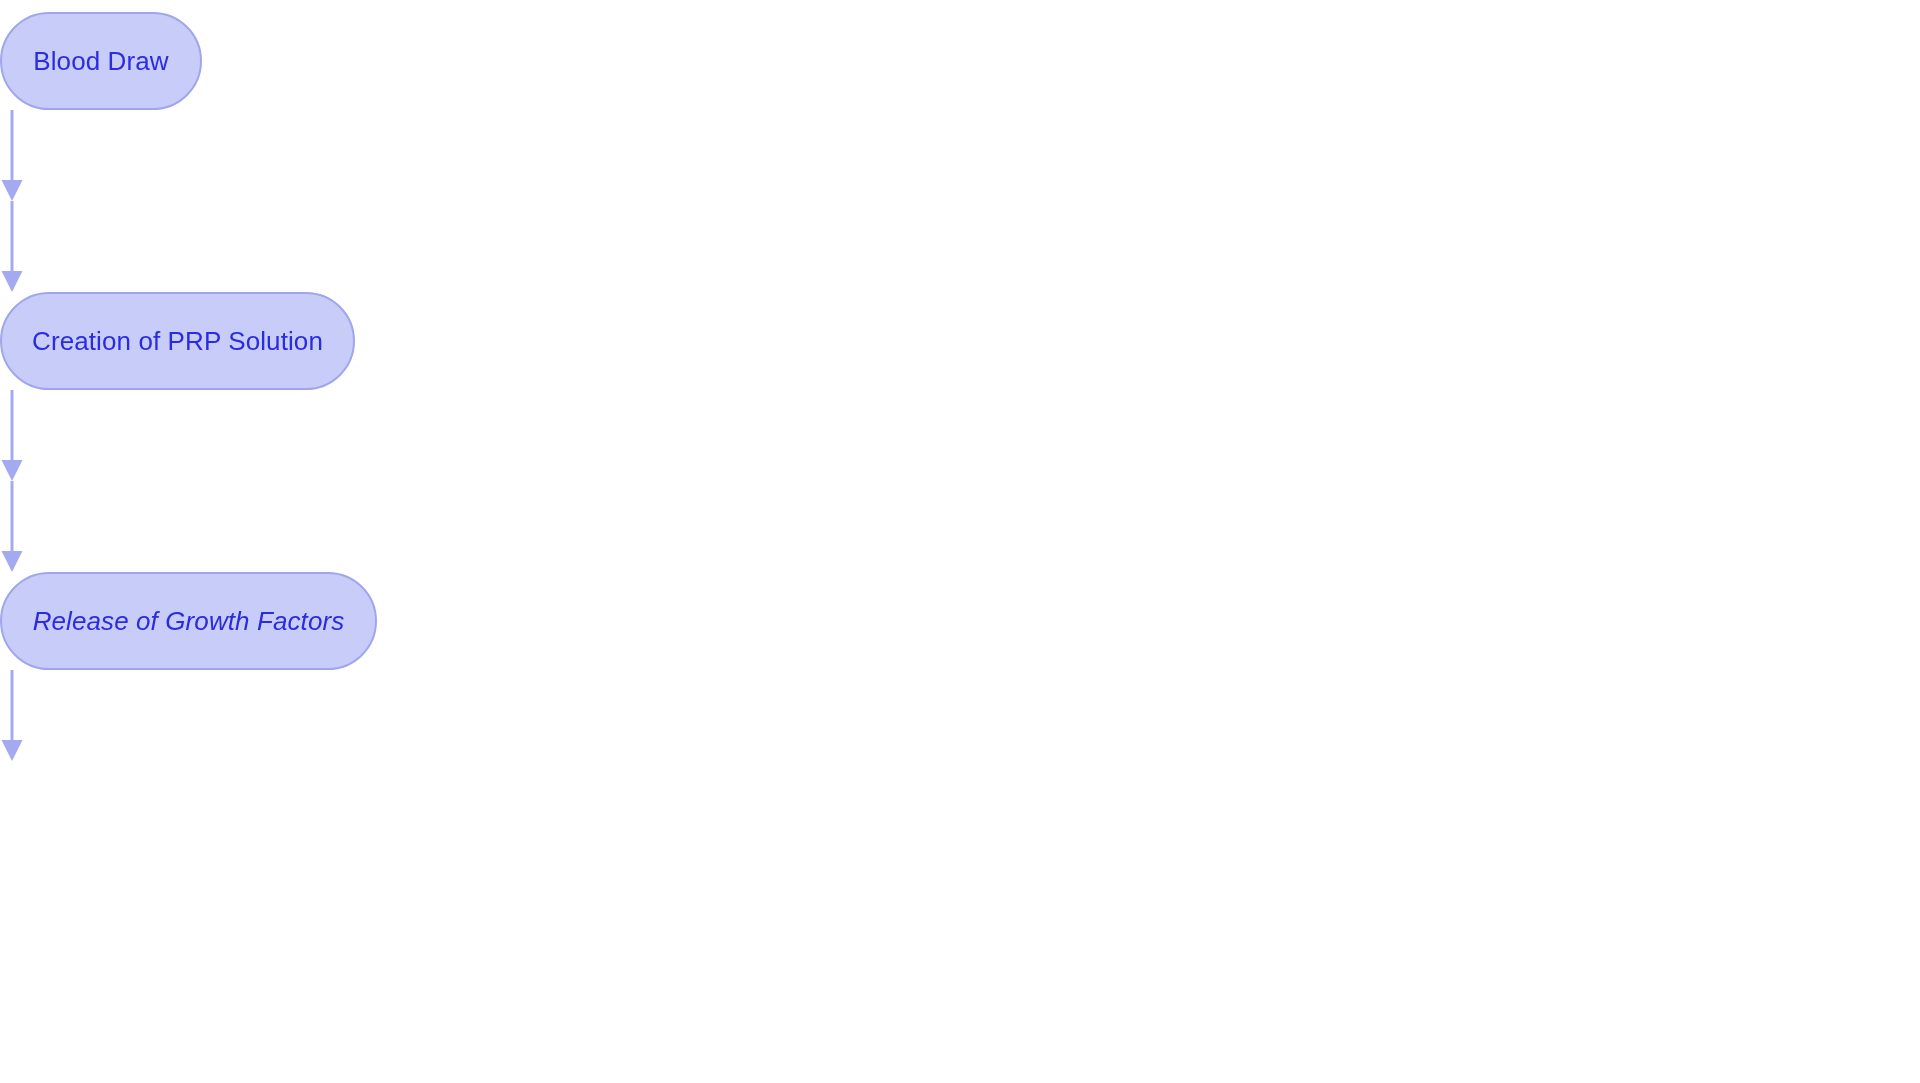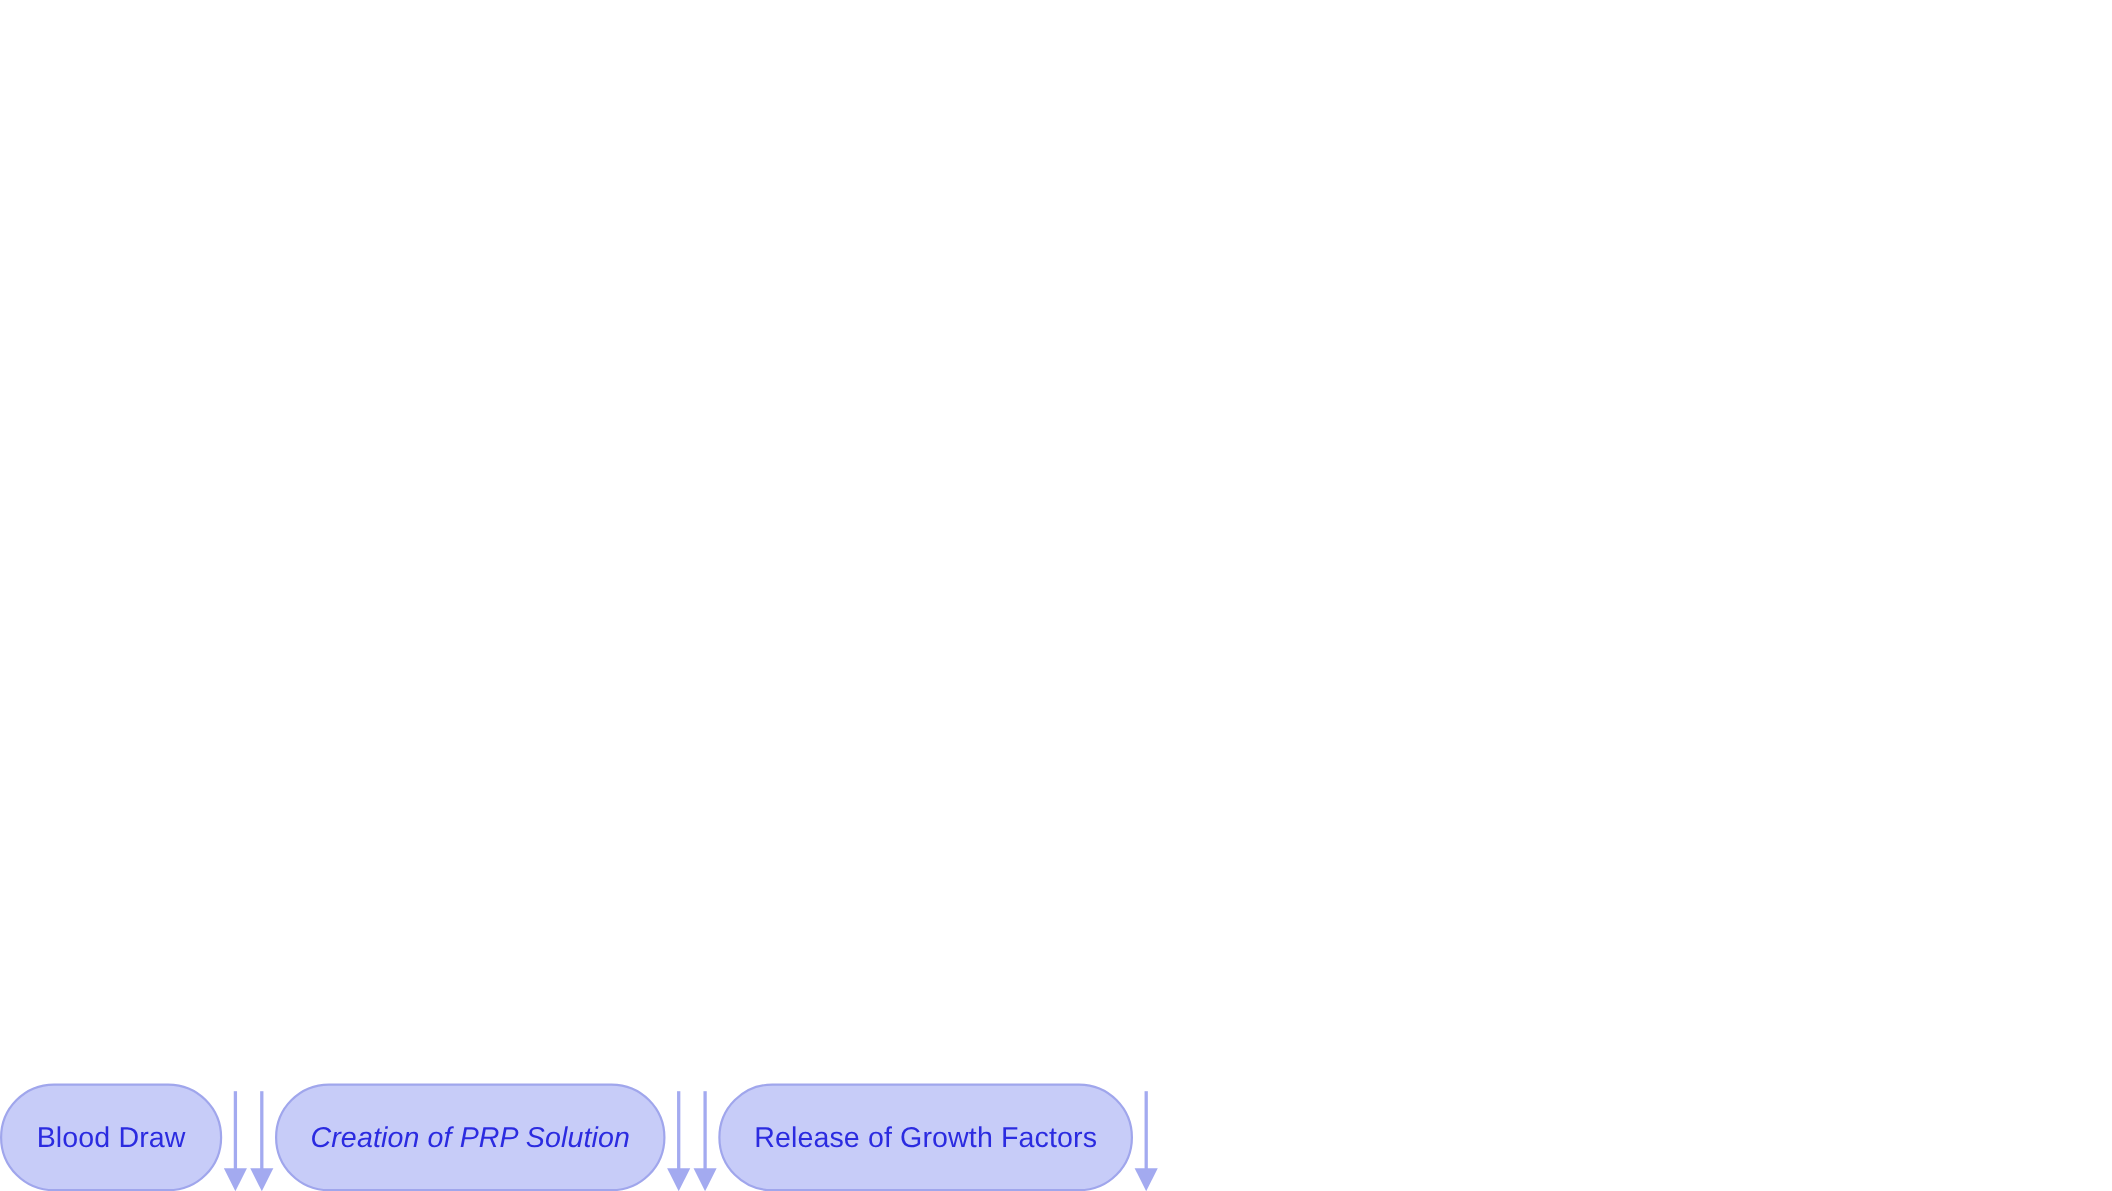--- a/index.html
+++ b/index.html
@@ -22,22 +22,22 @@
     background: #ffffff;
   }
 
   .flow-column {
     position: absolute;
     left: 0;
     top: 0;
     width: 1920px;
     height: 1083px;
     display: flex;
-    flex-direction: row;
-    align-items: flex-end;
+    flex-direction: column;
+    align-items: flex-start;
     justify-content: flex-start;
   }
 
   
   .node {
     box-sizing: border-box;
     height: 98px;
     border-radius: 49px;
     background: #c7ccf8;
     border: 2px solid #a0a6ec;
@@ -52,23 +52,23 @@
     font-size: 26px;
     font-weight: 400;
     line-height: 1;
     letter-spacing: 0.1px;
     white-space: nowrap;
     font-family: "Liberation Sans", "DejaVu Sans", sans-serif;
   }
 
   .node-w1 { width: 202px; }
   .node-w2 { width: 337px; }
-  .node-w3 { width: 355px; font-style: italic; }
+  .node-w3 { width: 355px; }
   .node-w4 { width: 363px; }
-  .node-w5 { width: 377px; }
+  .node-w5 { width: 377px; font-style: italic; }
   .node-w6 { width: 539px; }
 
   
   .connector {
     flex: 0 0 auto;
     width: 24px;
     height: 91px;
     display: block;
   }
   .connector svg {

